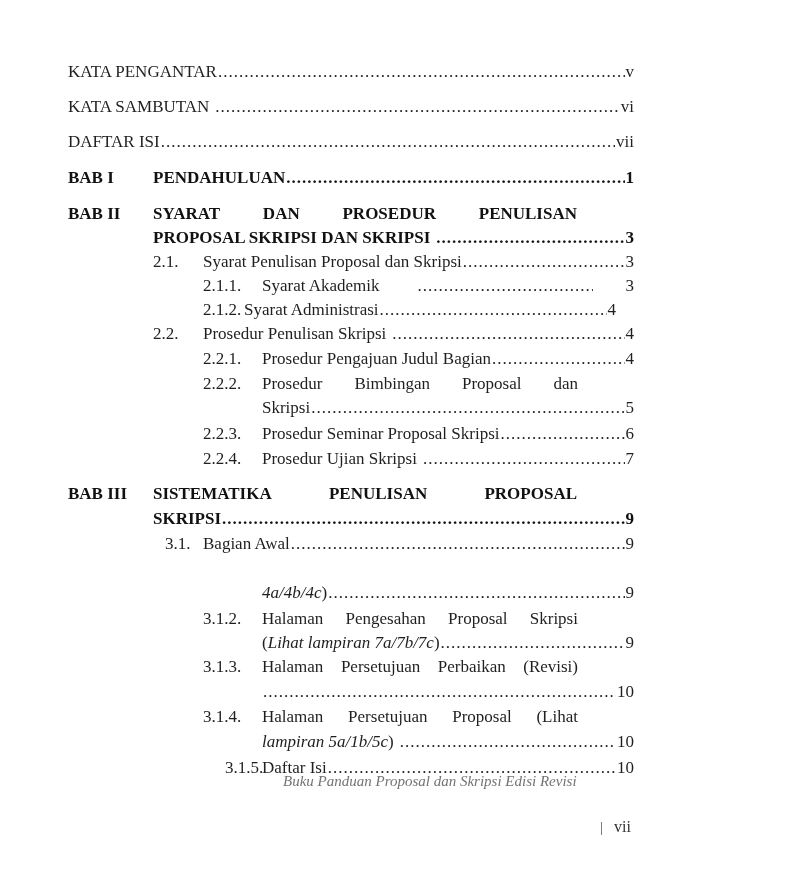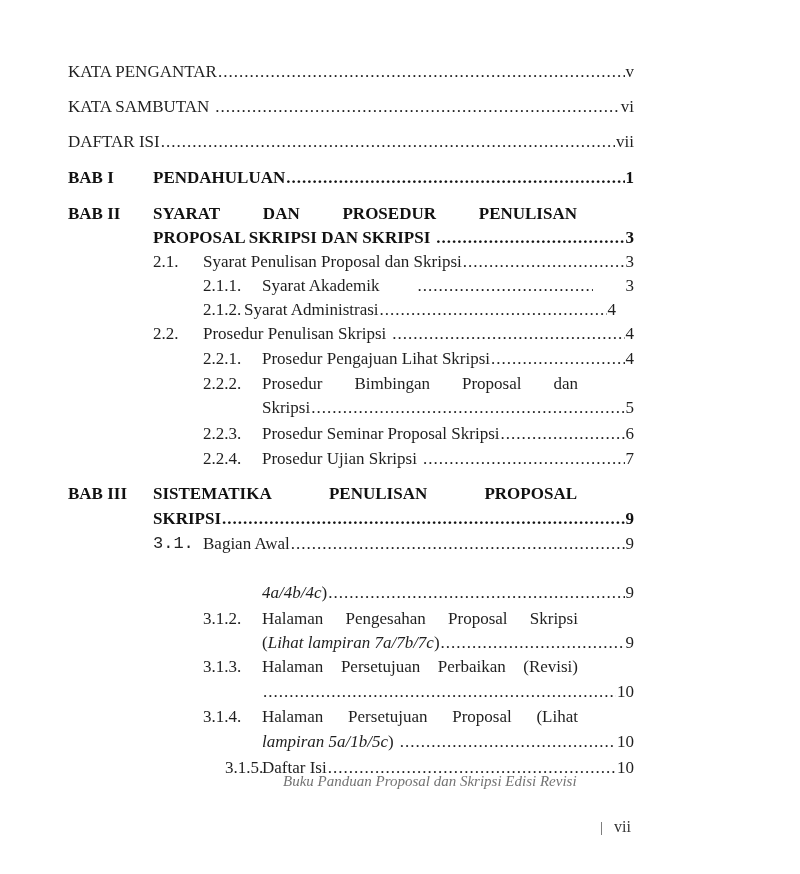--- a/index.html
+++ b/index.html
@@ -104,21 +104,21 @@
     <span class="abs" style="left:153px;">2.2.</span>
     <div class="entry" style="left:203px; width:431px;">
       <span class="txt">Prosedur Penulisan Skripsi</span>
       <span class="dots" style="margin-left:6px;"></span>
       <span class="pg">4</span>
     </div>
   </div>
   <div class="line" style="top:347px;">
     <span class="abs" style="left:203px;">2.2.1.</span>
     <div class="entry" style="left:262px; width:372px;">
-      <span class="txt">Prosedur Pengajuan Lihat Skripsi</span>
+      <span class="txt">Prosedur Pengajuan Judul Bagian</span>
       <span class="dots"></span>
       <span class="pg">4</span>
     </div>
   </div>
   <div class="line" style="top:372px;">
     <span class="abs" style="left:203px;">2.2.2.</span>
     <div class="just" style="left:262px; width:316px;">
       <span>Prosedur</span>
       <span>Bimbingan</span>
       <span>Proposal</span>
@@ -159,21 +159,21 @@
   </div>
   <div class="line bold" style="top:507px;">
     <div class="entry" style="left:153px; width:481px;">
       <span class="txt">SKRIPSI</span>
       <span class="dots"></span>
       <span class="pg">9</span>
     </div>
   </div>
 
   <div class="line" style="top:532px;">
-    <span class="abs" style="left:153px;font-family:Liberation Mono, monospace;">3.1.</span>
+    <span class="abs" style="left:165px;">3.1.</span>
     <div class="entry" style="left:203px; width:431px;">
       <span class="txt">Bagian Awal</span>
       <span class="dots"></span>
       <span class="pg">9</span>
     </div>
   </div>
 
   <div class="line" style="top:581px;">
     <div class="entry" style="left:262px; width:372px;">
       <span class="txt"><i>4a/4b/4c</i><span>)</span></span>

